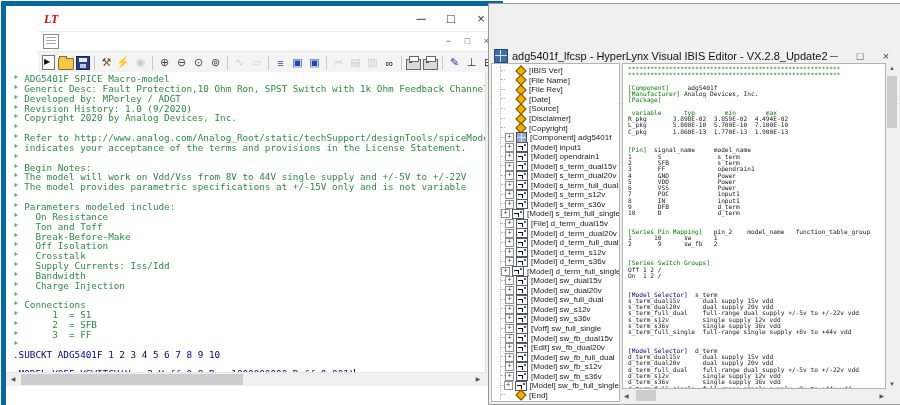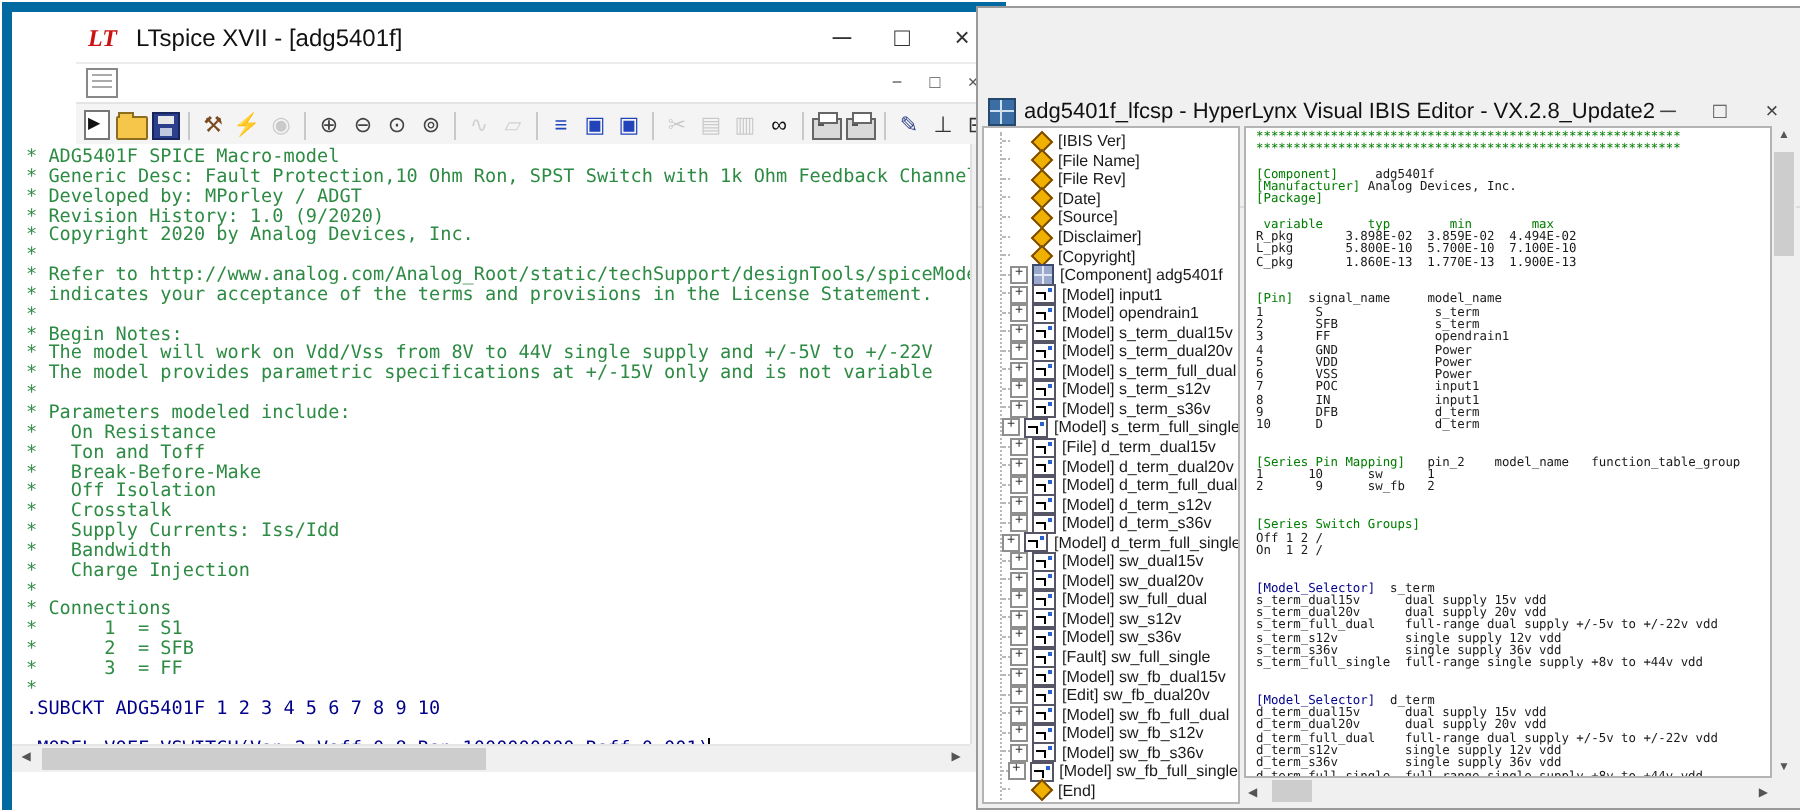--- a/index.html
+++ b/index.html
@@ -110,21 +110,20 @@
   .sb-arrow{position:absolute;font-size:6px;color:#555;text-align:center;}
 </style>
 </head>
 <body>
 
 <div id="screen">
 
   <div class="win" id="win-lt">
     <div class="lt-titlebar">
       <span class="lt-appicon">LT</span>
-      <span class="lt-title">LTspice XVII - [adg5401f]</span>
       <span class="caption-btns">
         <span class="cap-btn">─</span>
         <span class="cap-btn">□</span>
         <span class="cap-btn">×</span>
       </span>
     </div>
     <div class="lt-menubar">
       <span class="mdi-doc"></span>
       <span class="mdi-ctrls">
         <span class="mdi-ctrl">−</span>
@@ -394,21 +393,21 @@
           <div class="tree-row">
             <span class="tree-stub"></span>
             <span class="exp-box">+</span>
             <span class="ti ti-model"></span>
             <span>[Model] sw_s36v</span>
           </div>
           <div class="tree-row">
             <span class="tree-stub"></span>
             <span class="exp-box">+</span>
             <span class="ti ti-model"></span>
-            <span>[Fault] sw_full_single</span>
+            <span>[Voff] sw_full_single</span>
           </div>
           <div class="tree-row">
             <span class="tree-stub"></span>
             <span class="exp-box">+</span>
             <span class="ti ti-model"></span>
             <span>[Model] sw_fb_dual15v</span>
           </div>
           <div class="tree-row">
             <span class="tree-stub"></span>
             <span class="exp-box">+</span>

